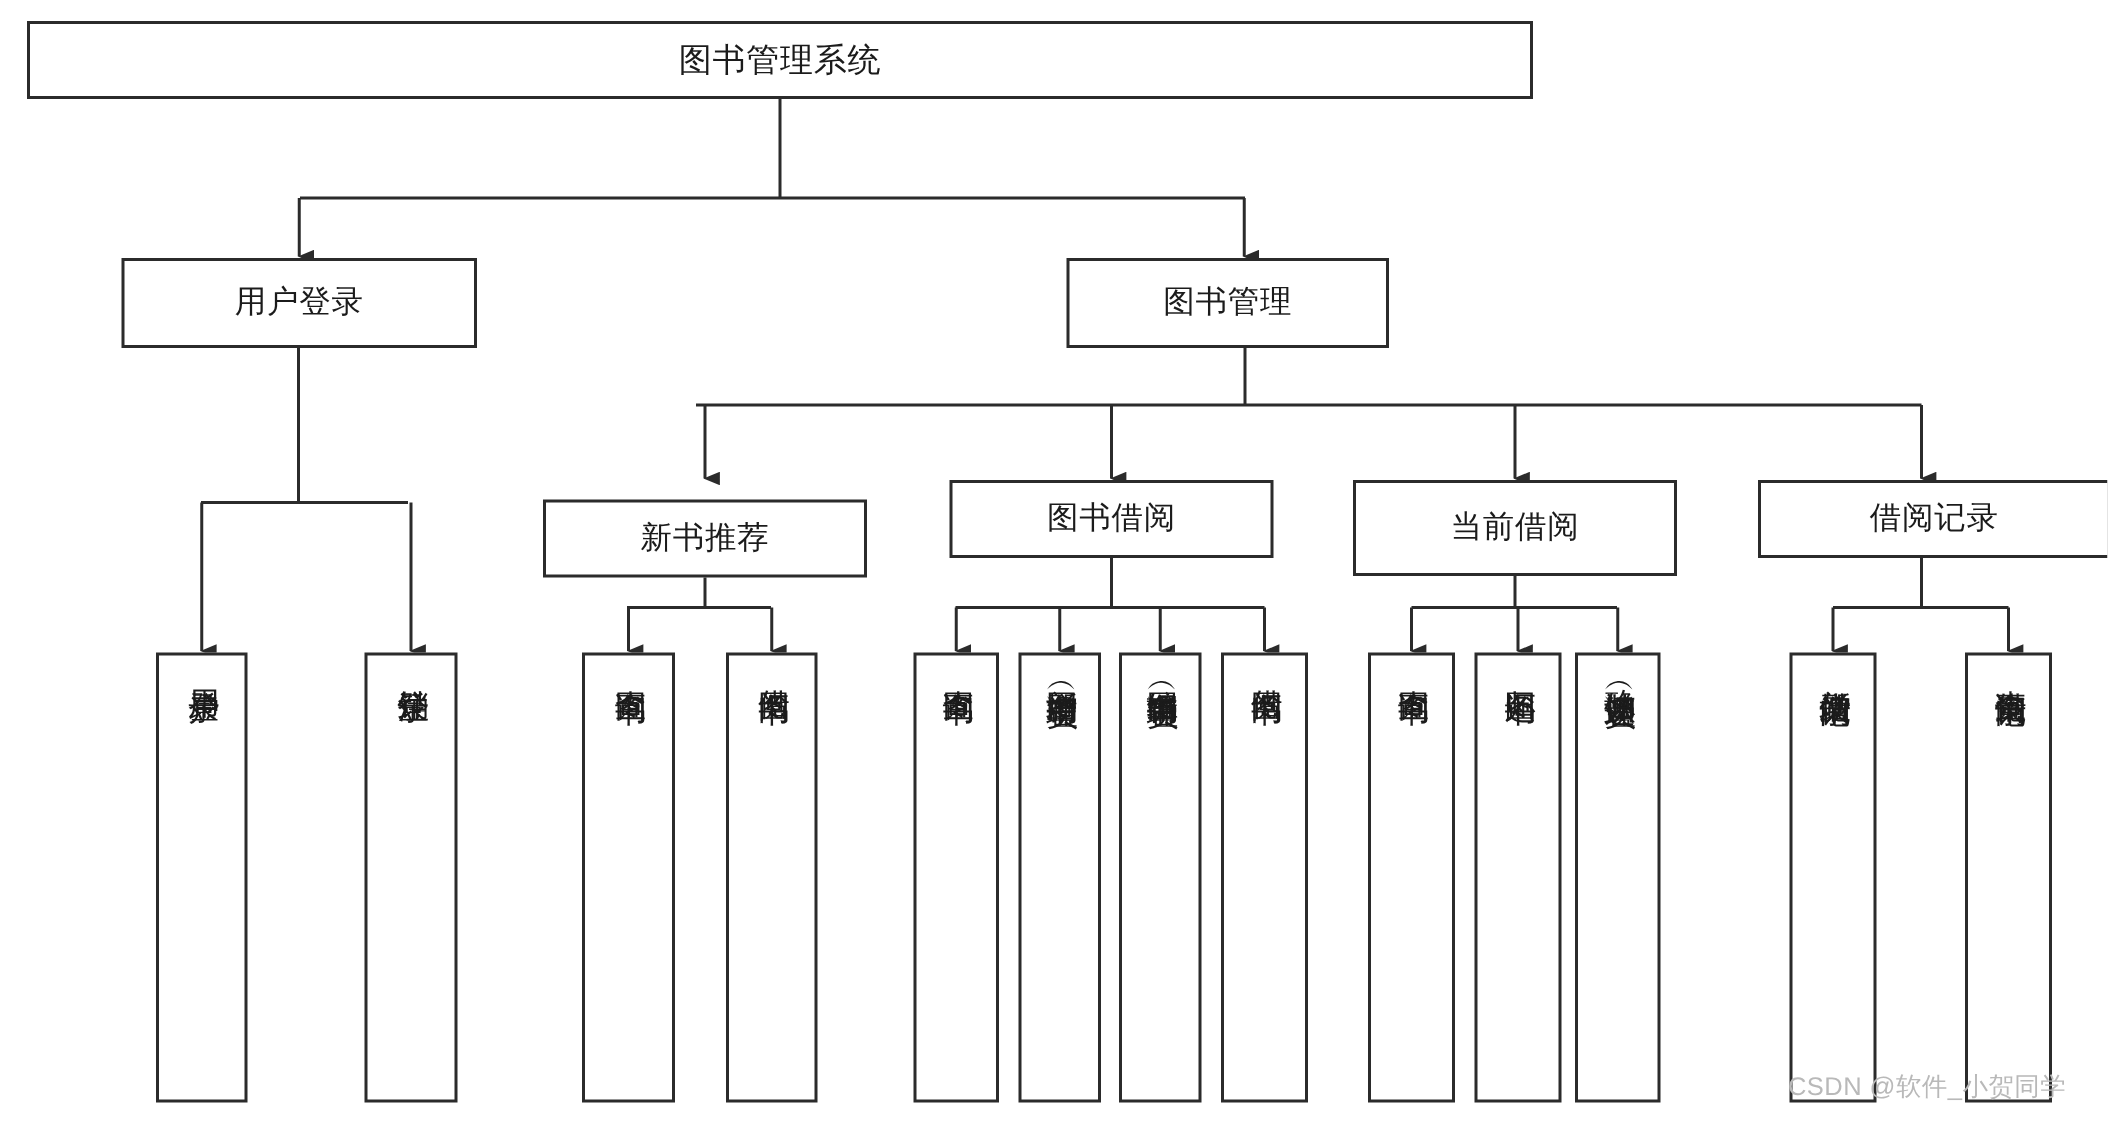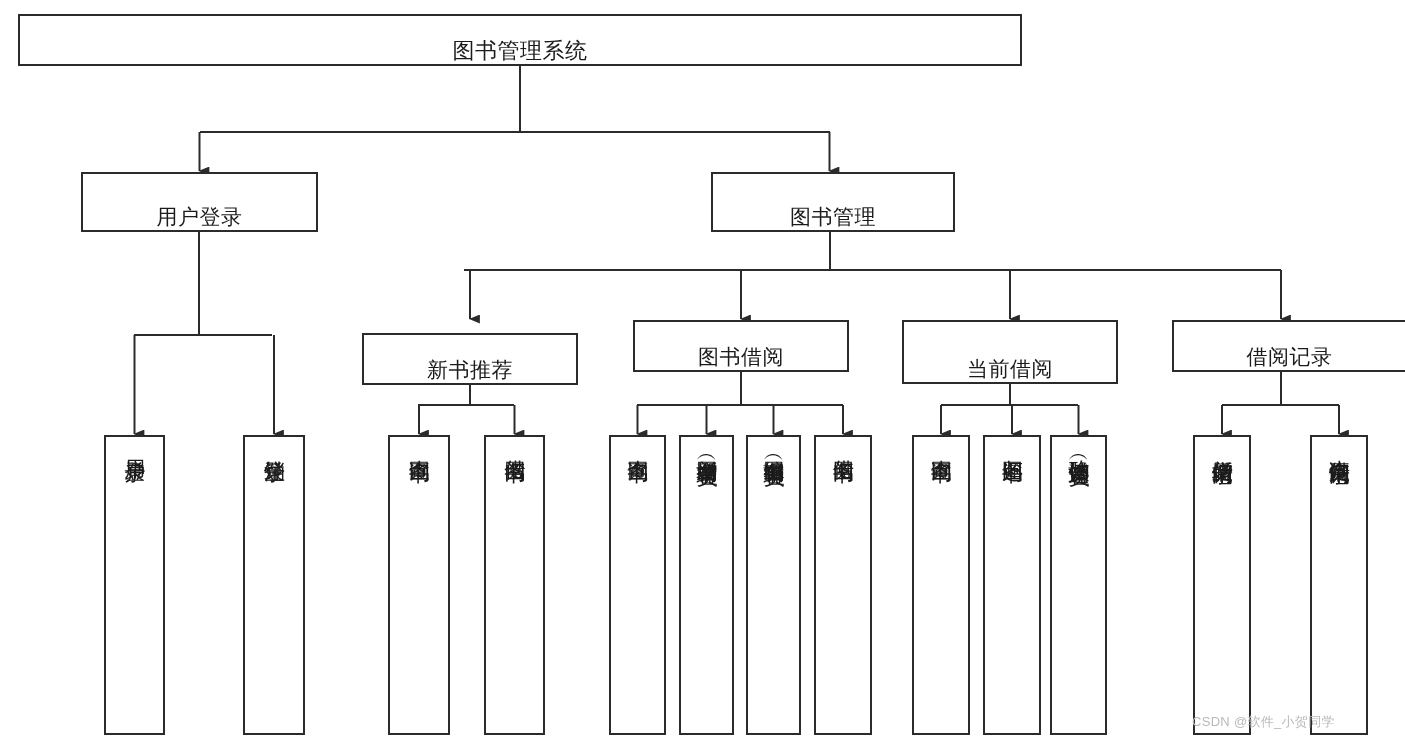--- a/index.html
+++ b/index.html
@@ -26,21 +26,21 @@
     width: 1405px;
     height: 747px;
     pointer-events: none;
   }
   .node {
     position: absolute;
     box-sizing: border-box;
     background: #ffffff;
     border: 2px solid #2b2b2b;
     display: flex;
-    align-items: flex-end;
+    align-items: center;
     justify-content: center;
     text-align: center;
   }
   .node-label {
     font-size: 21px;
     line-height: 1.25;
     color: #1b1b1b;
     letter-spacing: 0.5px;
     white-space: nowrap;
   }
@@ -56,21 +56,21 @@
     line-height: 1.28;
     letter-spacing: 1px;
     height: auto;
     max-height: 284px;
   }
   .node.root .node-label { font-size: 22px; }
   .watermark {
     position: absolute;
     left: 1192px;
     top: 713px;
-    font-size: 13px;
+    font-size: 17px;
     color: #b9b9b9;
     white-space: nowrap;
     letter-spacing: 0.3px;
   }
 </style>
 </head>
 <body>
 
 <div id="diagram-root">
 
@@ -118,21 +118,21 @@
   </svg>
 
   <div class="node root" style="left: 18px; top: 14px; width: 1004px; height: 52px;">
     <span class="node-label">图书管理系统</span>
   </div>
 
   <div id="nodes-host">
       <div class="node" style="left: 81px; top: 172px; width: 237px; height: 60px;">
         <span class="node-label">用户登录</span>
       </div>
-      <div class="node" style="left: 711px; top: 172px; width: 244px; height: 60px;">
+      <div class="node" style="left: 711px; top: 172px; width: 215px; height: 60px;">
         <span class="node-label">图书管理</span>
       </div>
       <div class="node" style="left: 362px; top: 320px; width: 216px; height: 52px; margin-top: 13px;">
         <span class="node-label">新书推荐</span>
       </div>
       <div class="node" style="left: 633px; top: 320px; width: 216px; height: 52px;">
         <span class="node-label">图书借阅</span>
       </div>
       <div class="node" style="left: 902px; top: 320px; width: 216px; height: 64px;">
         <span class="node-label">当前借阅</span>

